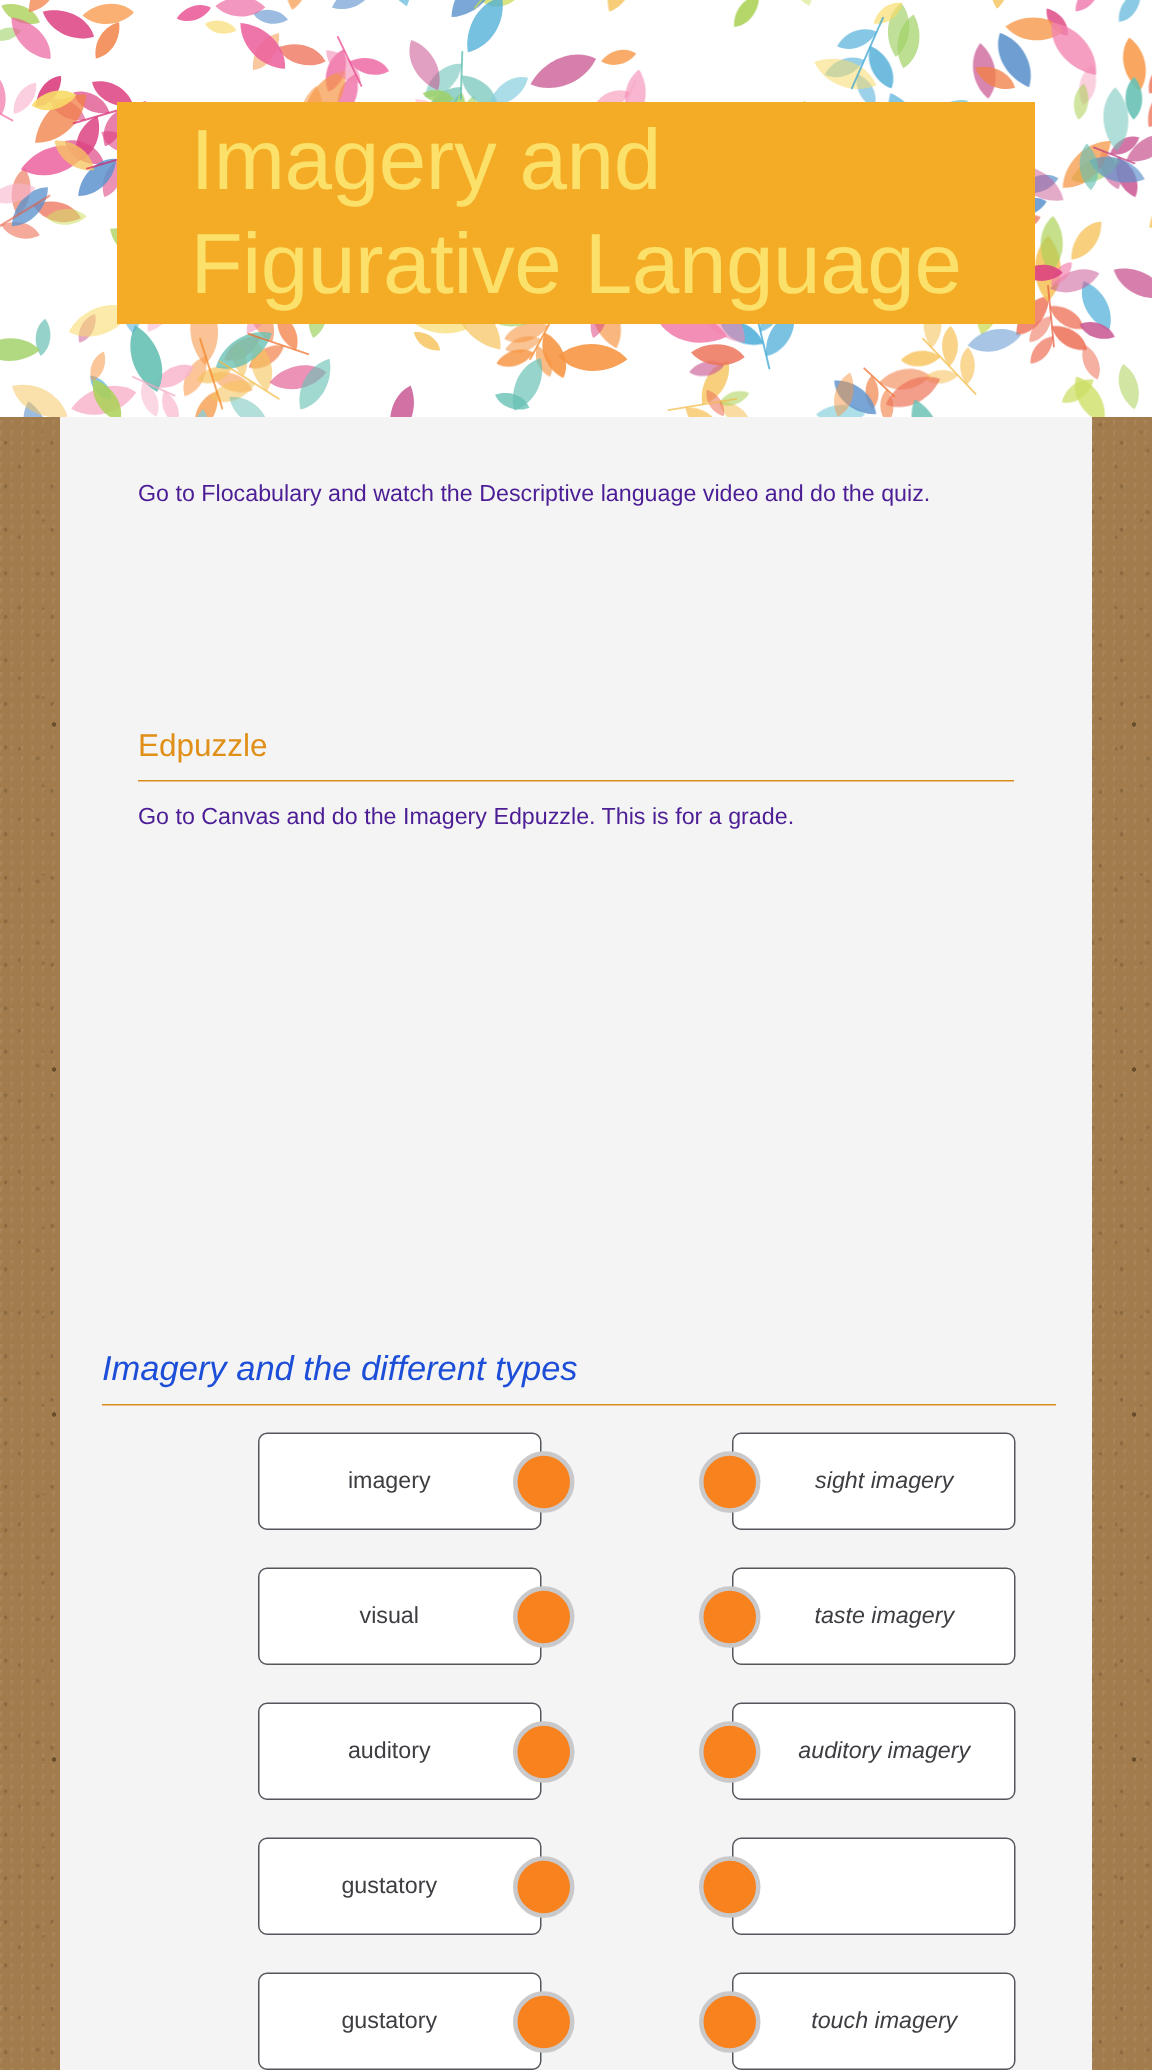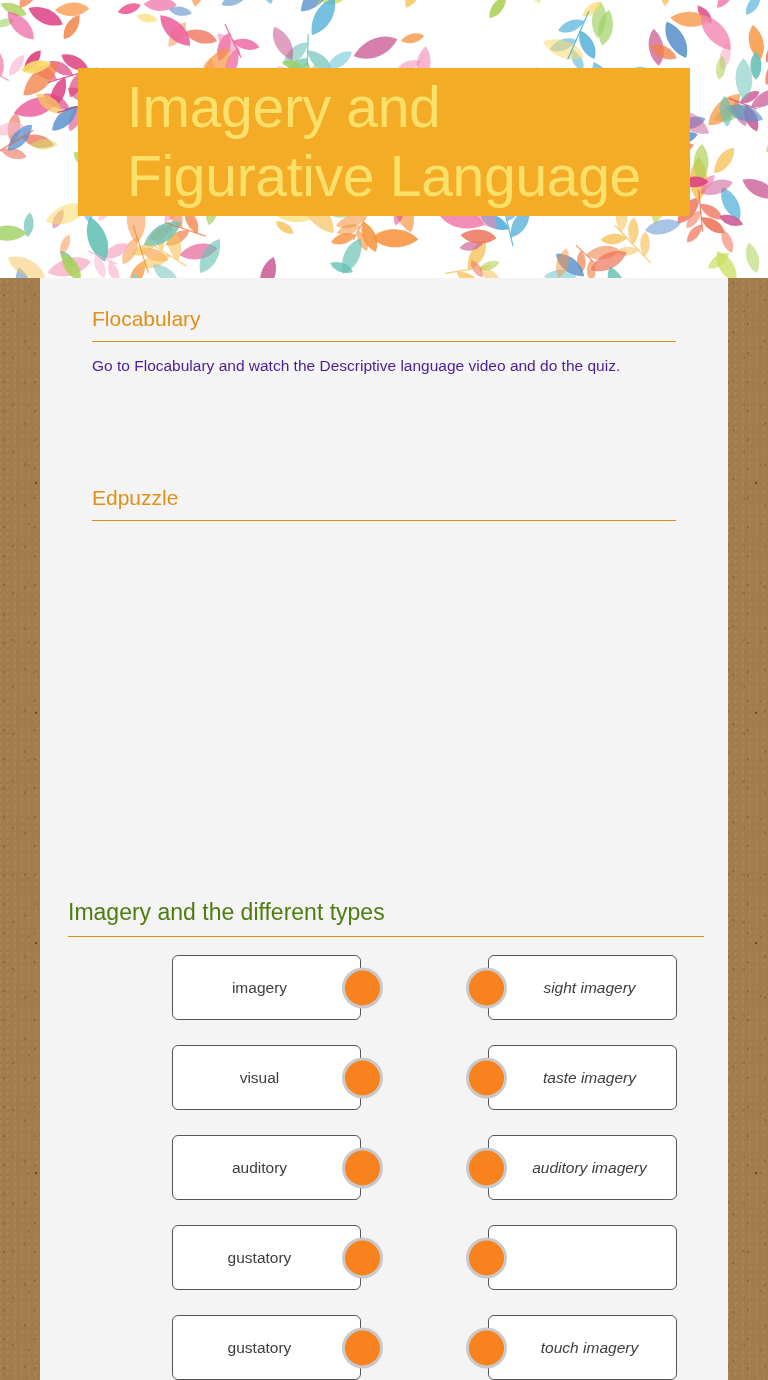--- a/index.html
+++ b/index.html
@@ -86,26 +86,27 @@
     color: #4c1d95;
     font-size: 15.5px;
     line-height: 25px;
     padding-top: 11px;
     white-space: pre-line;
   }
 
   
   #match-section { position: absolute; left: 28px; top: 620px; width: 636px; }
   #match-head {
-    color: #4d7c0f;
+    color: #1d4ed8;
     font-size: 23px;
     font-weight: 400;
     line-height: 28px;
     padding-bottom: 10px;
     border-bottom: 1px solid #d98e1c;
+    font-style: italic;
   }
   #match-grid {
     position: relative;
     margin-top: 18px;
     display: flex;
     gap: 127px;
     padding-left: 104px;
   }
   .match-col { display: flex; flex-direction: column; gap: 25px; }
 
@@ -524,26 +525,26 @@
   </div>
 
   <div id="title-card">
     <div id="title-text">Imagery and
 Figurative Language</div>
   </div>
 
   <div id="panel">
 
     <div class="section" style="top:28px;">
-      <div class="section-head">Flocabulary</div>
       <div class="section-body">Go to Flocabulary and watch the Descriptive language video and do the quiz.</div>
     </div>
 
     <div class="section" style="top:207px;">
       <div class="section-head">Edpuzzle</div>
+      <div class="section-body">Go to Canvas and do the Imagery Edpuzzle.  This is for a grade.</div>
     </div>
 
     <div id="match-section">
       <div id="match-head">Imagery and the different types</div>
       <div id="match-grid">
         <div class="match-col col-left">
             <div class="match-card">
               <span class="label">imagery</span>
               <span class="dot"></span>
             </div>

